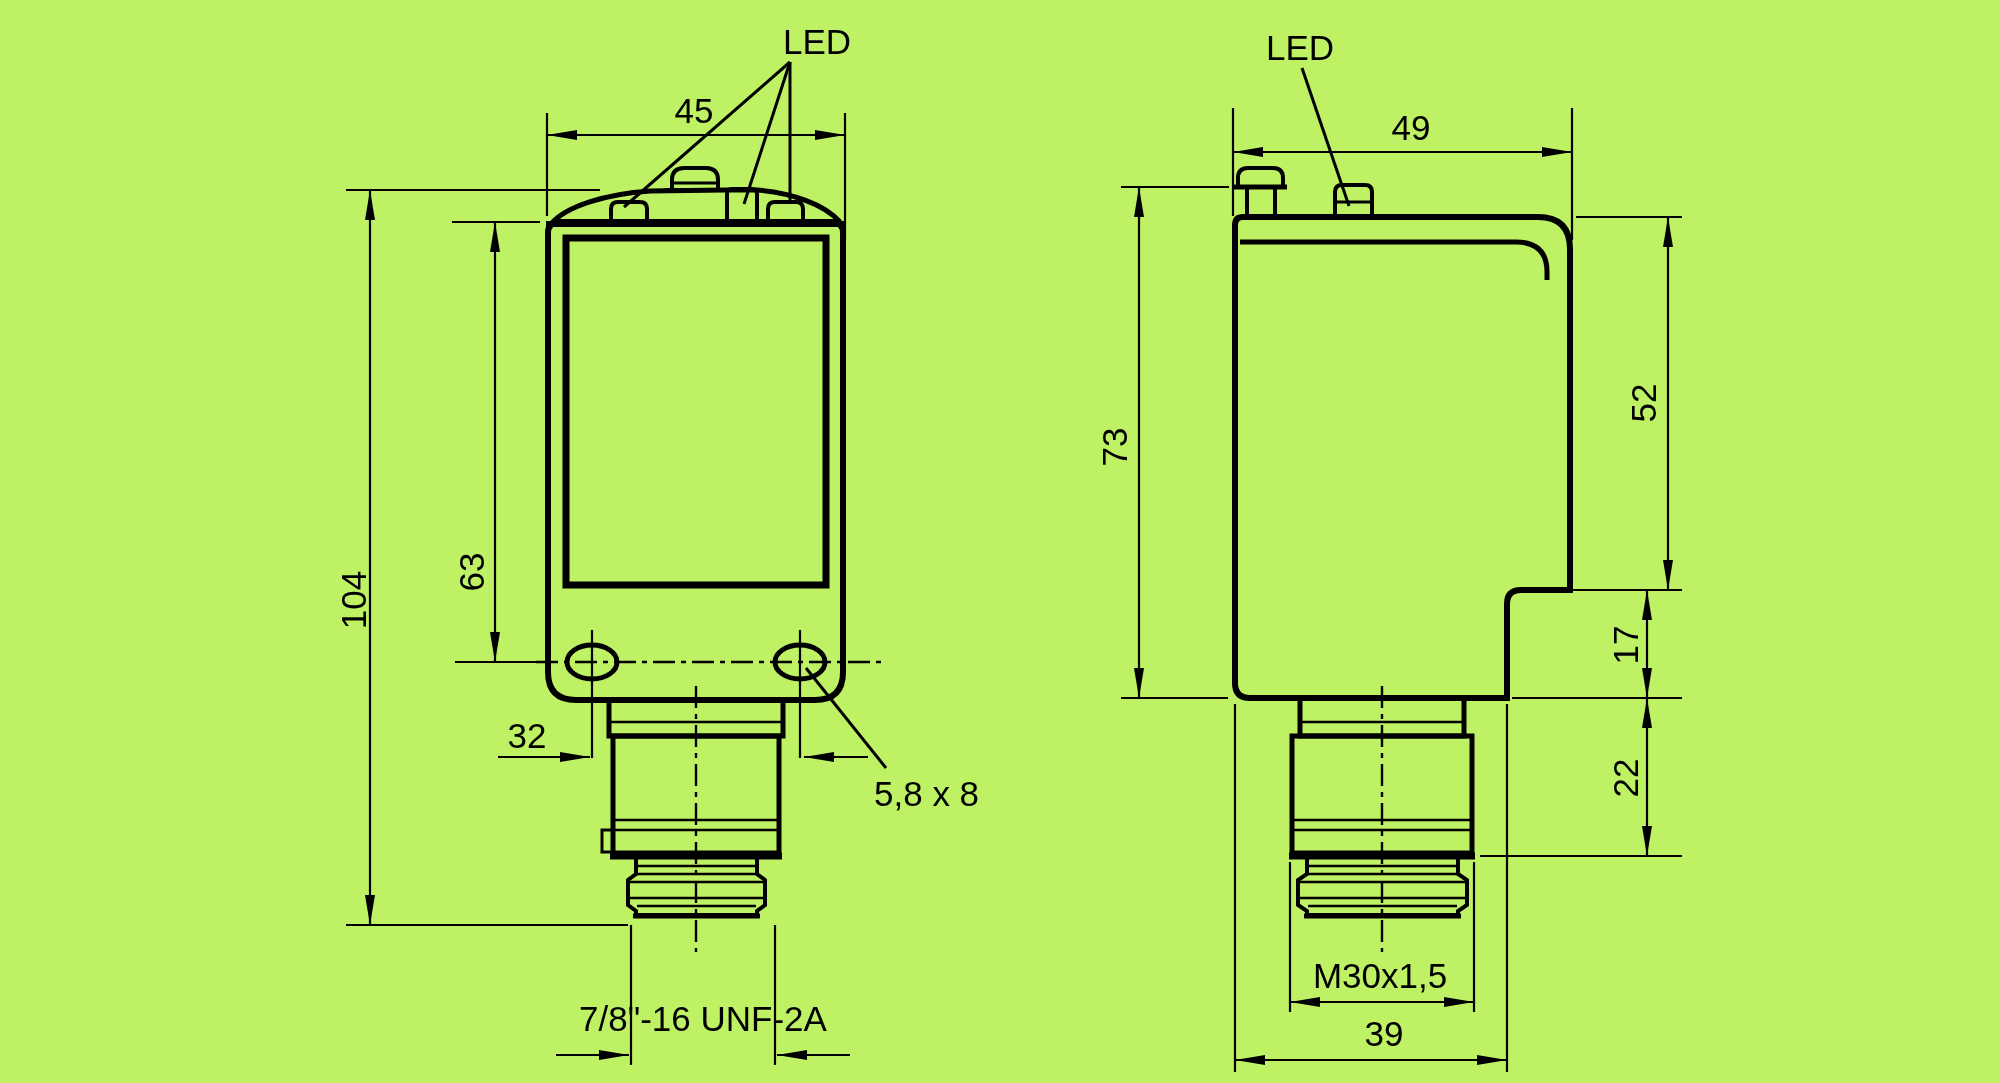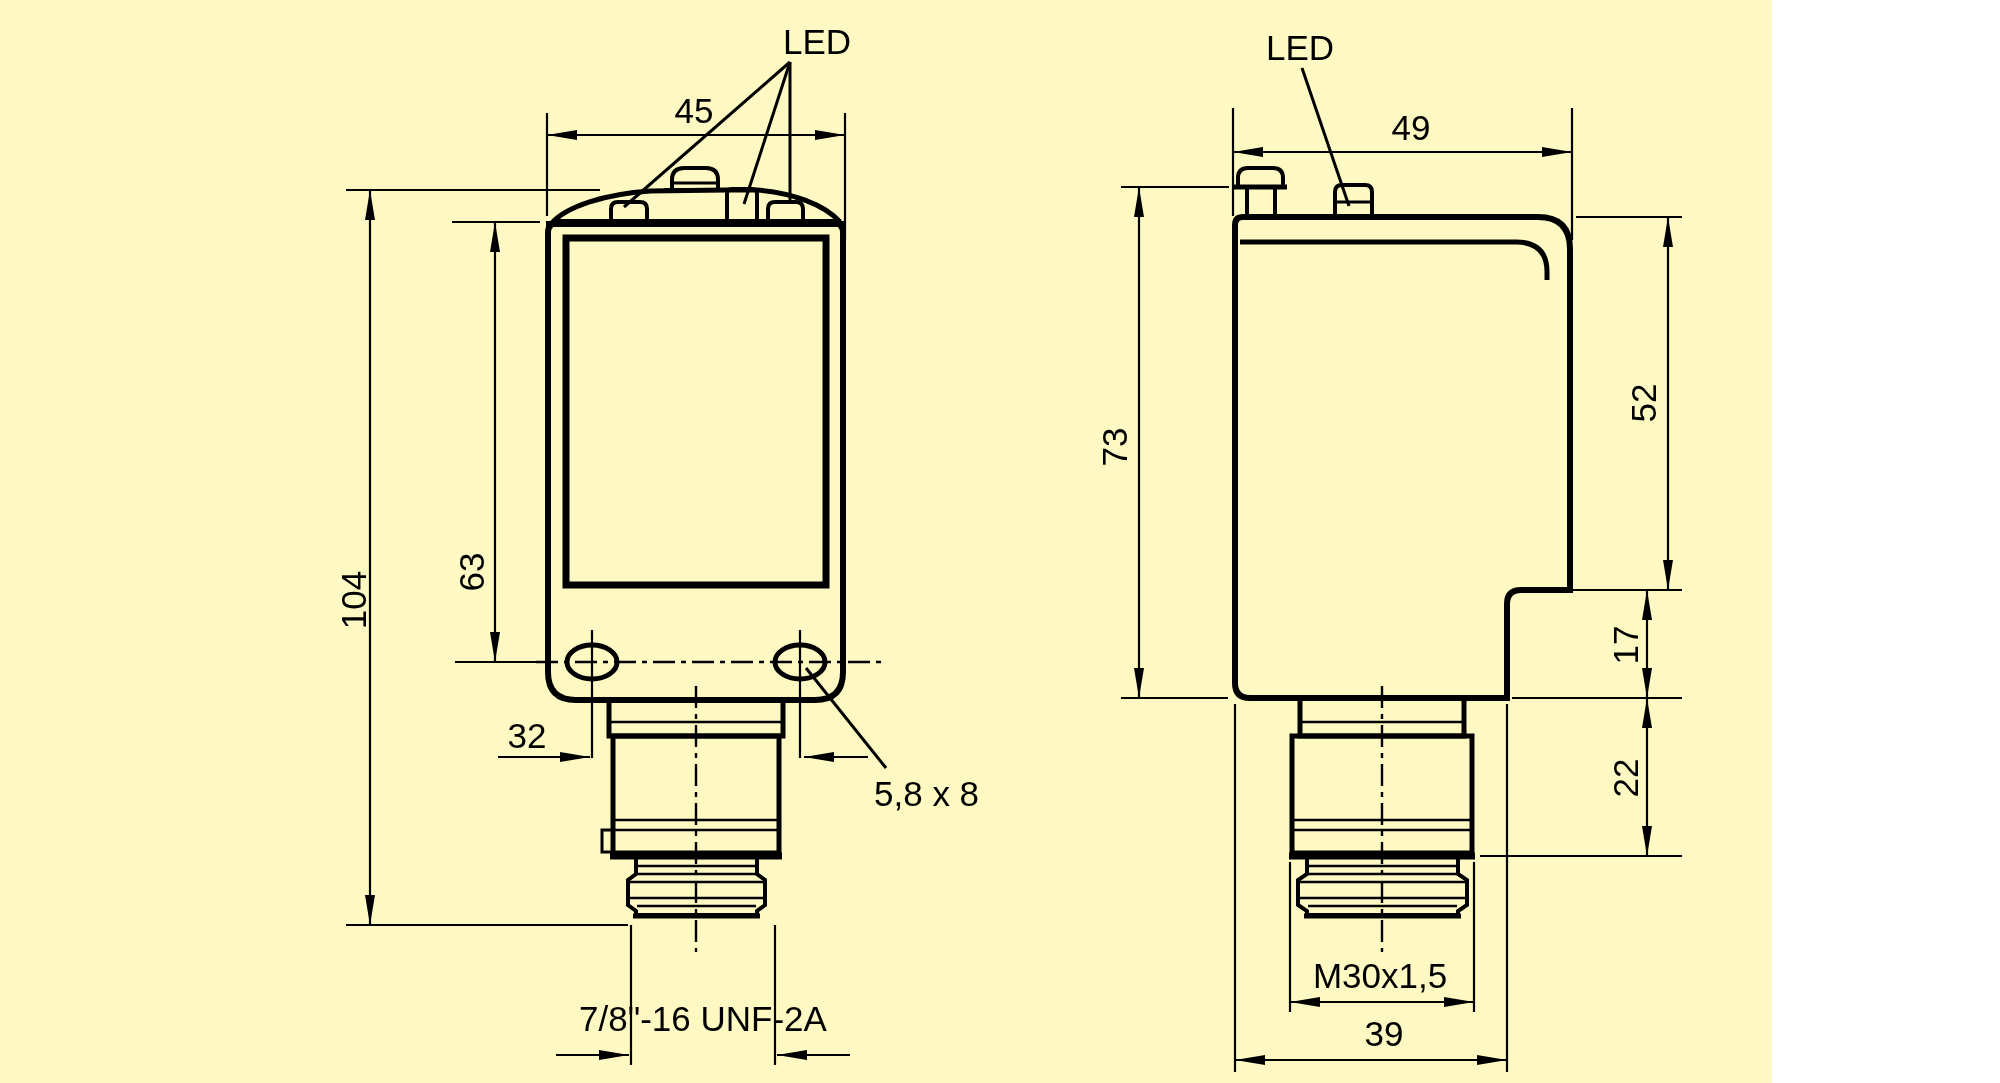--- a/index.html
+++ b/index.html
@@ -1,16 +1,16 @@
 <!DOCTYPE html>
 <html><head>
 <meta charset="utf-8">
 <style>
   html,body{margin:0;padding:0;background:#fff;}
-  .stage{position:relative;width:1772px;height:1083px;background:#fef9c3;overflow:hidden;text-align:center;}
+  .stage{position:relative;width:2000px;height:1083px;background:#bef264;overflow:hidden;text-align:center;}
   svg{display:block;}
   .ol{stroke:#000;fill:none;}
   .w6{stroke-width:6;} .w7{stroke-width:7;} .w5{stroke-width:5;} .w4{stroke-width:4;}
   .w3{stroke-width:3;} .t25{stroke-width:2.5;}
   .cl{stroke:#000;fill:none;stroke-width:2.4;stroke-dasharray:22 6 5 6;}
   .dim{stroke:#000;fill:none;stroke-width:2.2;}
   .lead{stroke:#000;fill:none;stroke-width:3;}
   text{font-family:"Liberation Sans","DejaVu Sans",sans-serif;font-size:35px;fill:#000;}
   .mid{text-anchor:middle;}
 </style>

